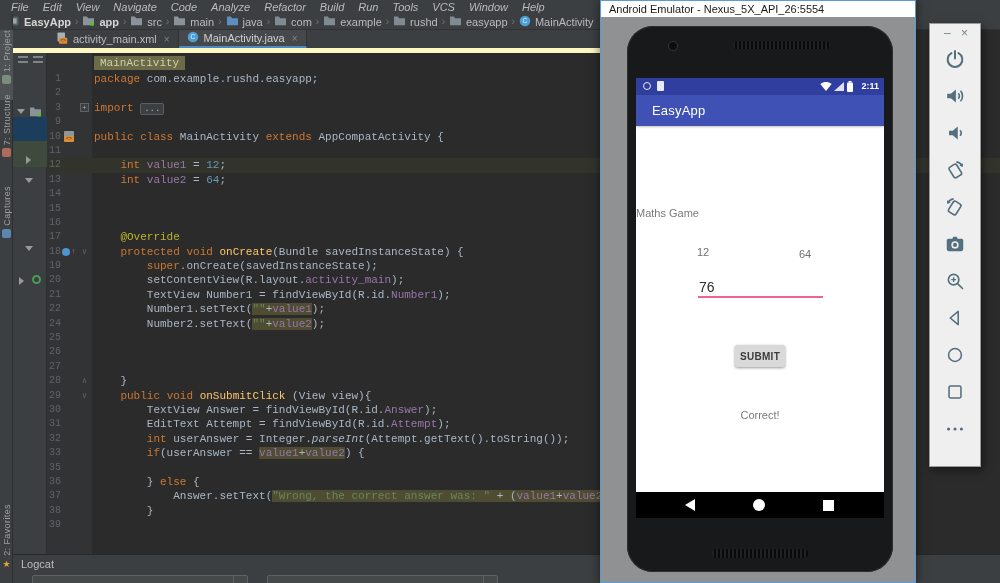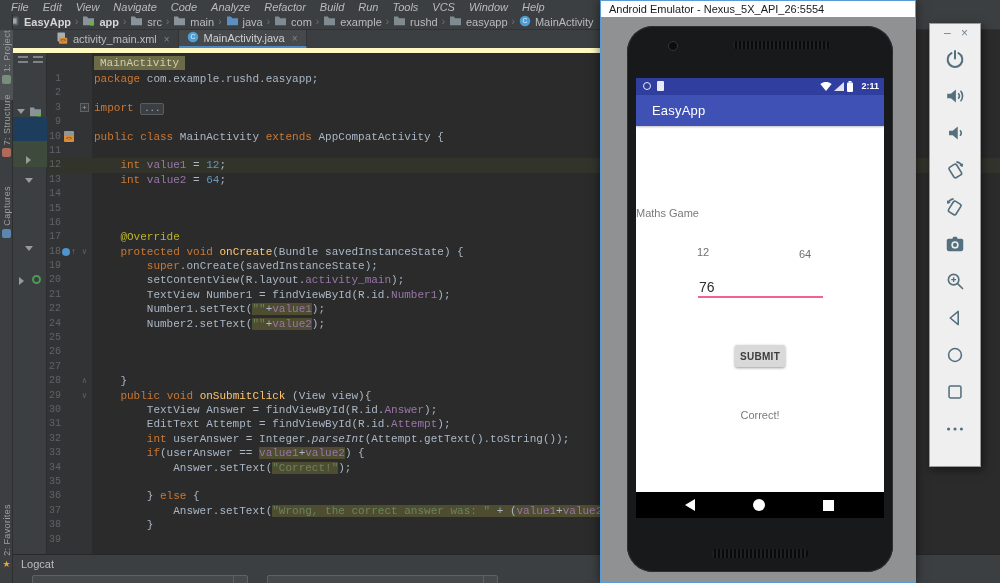--- a/index.html
+++ b/index.html
@@ -282,21 +282,20 @@
         <div class="crow"><span class="lnum">24</span><span class="gic"></span><span class="gfold"></span><span class="lcode"><span class="tk-p">        Number2.setText(</span><span class="tk-s hl">""</span><span class="tk-p hl">+</span><span class="tk-f hl">value2</span><span class="tk-p">);</span></span></div>
         <div class="crow"><span class="lnum">25</span><span class="gic"></span><span class="gfold"></span><span class="lcode"></span></div>
         <div class="crow"><span class="lnum">26</span><span class="gic"></span><span class="gfold"></span><span class="lcode"></span></div>
         <div class="crow"><span class="lnum">27</span><span class="gic"></span><span class="gfold"></span><span class="lcode"></span></div>
         <div class="crow"><span class="lnum">28</span><span class="gic"></span><span class="gfold">∧</span><span class="lcode"><span class="tk-p">    }</span></span></div>
         <div class="crow"><span class="lnum">29</span><span class="gic"></span><span class="gfold">∨</span><span class="lcode"><span class="tk-p">    </span><span class="tk-k">public</span><span class="tk-p"> </span><span class="tk-k">void</span><span class="tk-p"> </span><span class="tk-m">onSubmitClick</span><span class="tk-p"> (View view){</span></span></div>
         <div class="crow"><span class="lnum">30</span><span class="gic"></span><span class="gfold"></span><span class="lcode"><span class="tk-p">        TextView Answer = findViewById(R.id.</span><span class="tk-i">Answer</span><span class="tk-p">);</span></span></div>
         <div class="crow"><span class="lnum">31</span><span class="gic"></span><span class="gfold"></span><span class="lcode"><span class="tk-p">        EditText Attempt = findViewById(R.id.</span><span class="tk-i">Attempt</span><span class="tk-p">);</span></span></div>
         <div class="crow"><span class="lnum">32</span><span class="gic"></span><span class="gfold"></span><span class="lcode"><span class="tk-p">        </span><span class="tk-k">int</span><span class="tk-p"> userAnswer = Integer.</span><span class="tk-i2">parseInt</span><span class="tk-p">(Attempt.getText().toString());</span></span></div>
         <div class="crow"><span class="lnum">33</span><span class="gic"></span><span class="gfold"></span><span class="lcode"><span class="tk-p">        </span><span class="tk-k">if</span><span class="tk-p">(userAnswer == </span><span class="tk-f hl">value1</span><span class="tk-p hl">+</span><span class="tk-f hl">value2</span><span class="tk-p">) {</span></span></div>
-        <div class="crow"><span class="lnum">34</span><span class="gic"></span><span class="gfold"></span><span class="lcode"><span class="tk-p">            Answer.setText(</span><span class="tk-s hl">"Correct!"</span><span class="tk-p">);</span></span></div>
         <div class="crow"><span class="lnum">35</span><span class="gic"></span><span class="gfold"></span><span class="lcode"></span></div>
         <div class="crow"><span class="lnum">36</span><span class="gic"></span><span class="gfold"></span><span class="lcode"><span class="tk-p">        } </span><span class="tk-k">else</span><span class="tk-p"> {</span></span></div>
         <div class="crow"><span class="lnum">37</span><span class="gic"></span><span class="gfold"></span><span class="lcode"><span class="tk-p">            Answer.setText(</span><span class="tk-s hl">"Wrong, the correct answer was: "</span><span class="tk-p hl"> + (</span><span class="tk-f hl">value1</span><span class="tk-p hl">+</span><span class="tk-f hl">value2</span><span class="tk-p hl">)</span><span class="tk-p">);</span></span></div>
         <div class="crow"><span class="lnum">38</span><span class="gic"></span><span class="gfold"></span><span class="lcode"><span class="tk-p">        }</span></span></div>
         <div class="crow"><span class="lnum">39</span><span class="gic"></span><span class="gfold"></span><span class="lcode"></span></div>
       </div>
   </div>
   <div class="badge">MainActivity</div>
 
   <div class="logcat">

